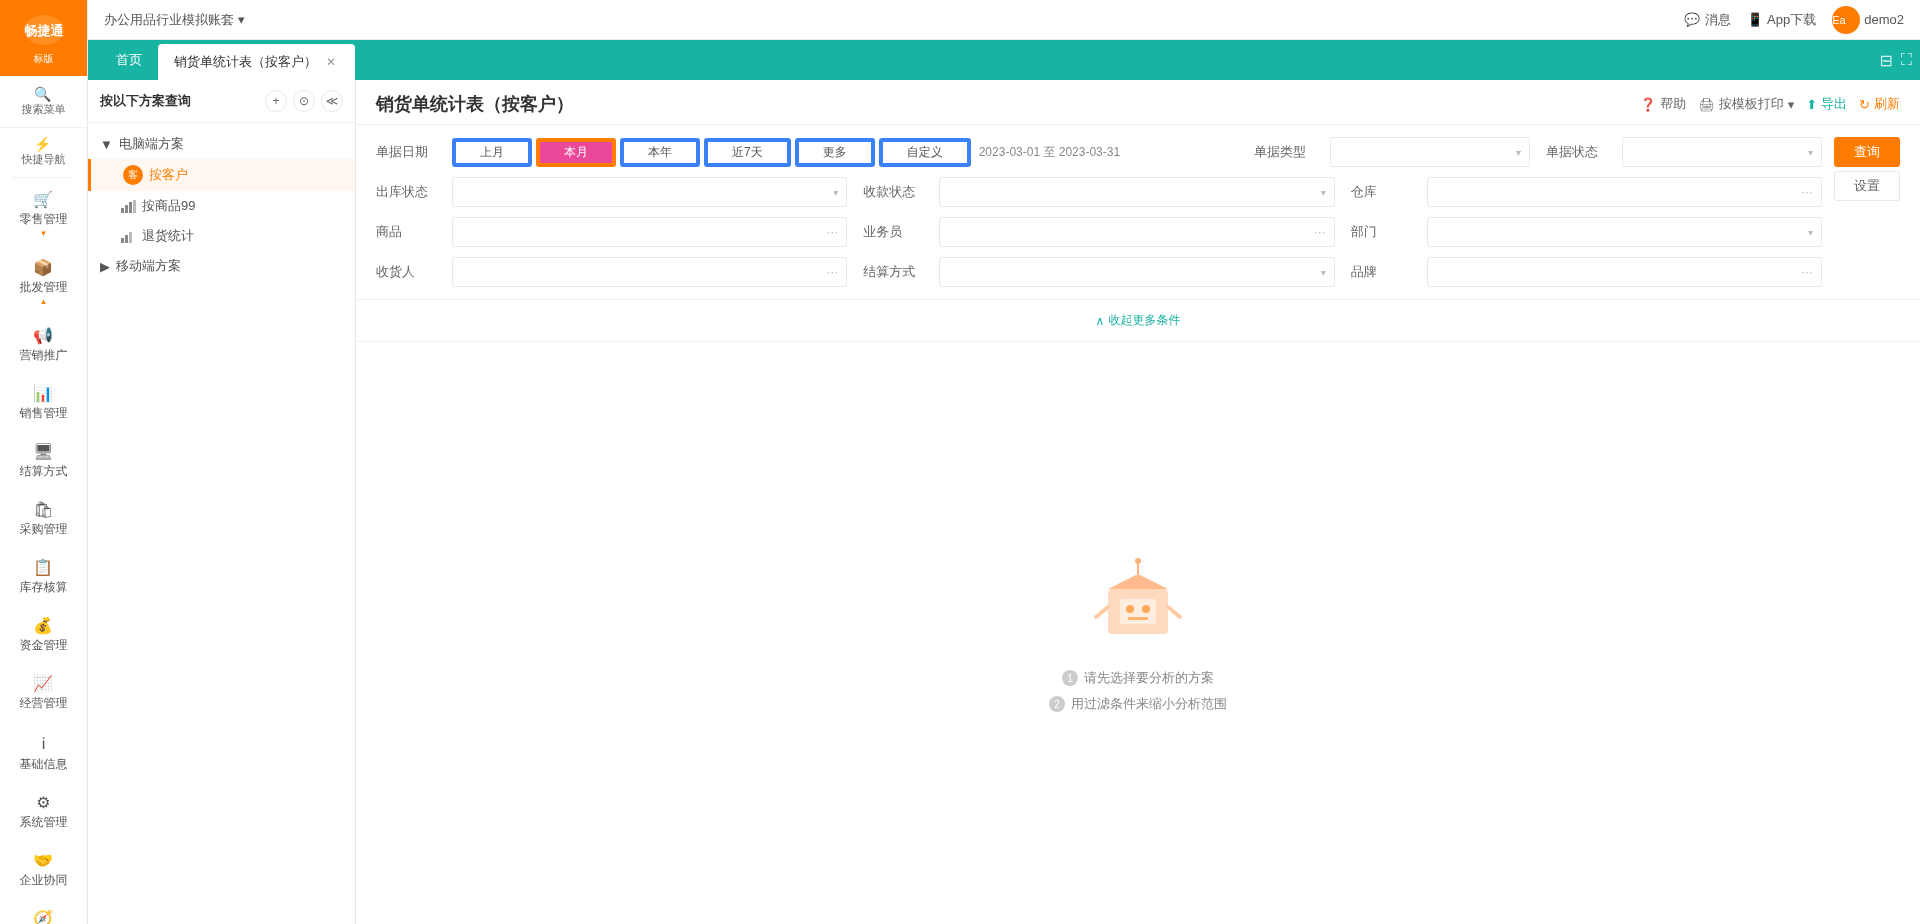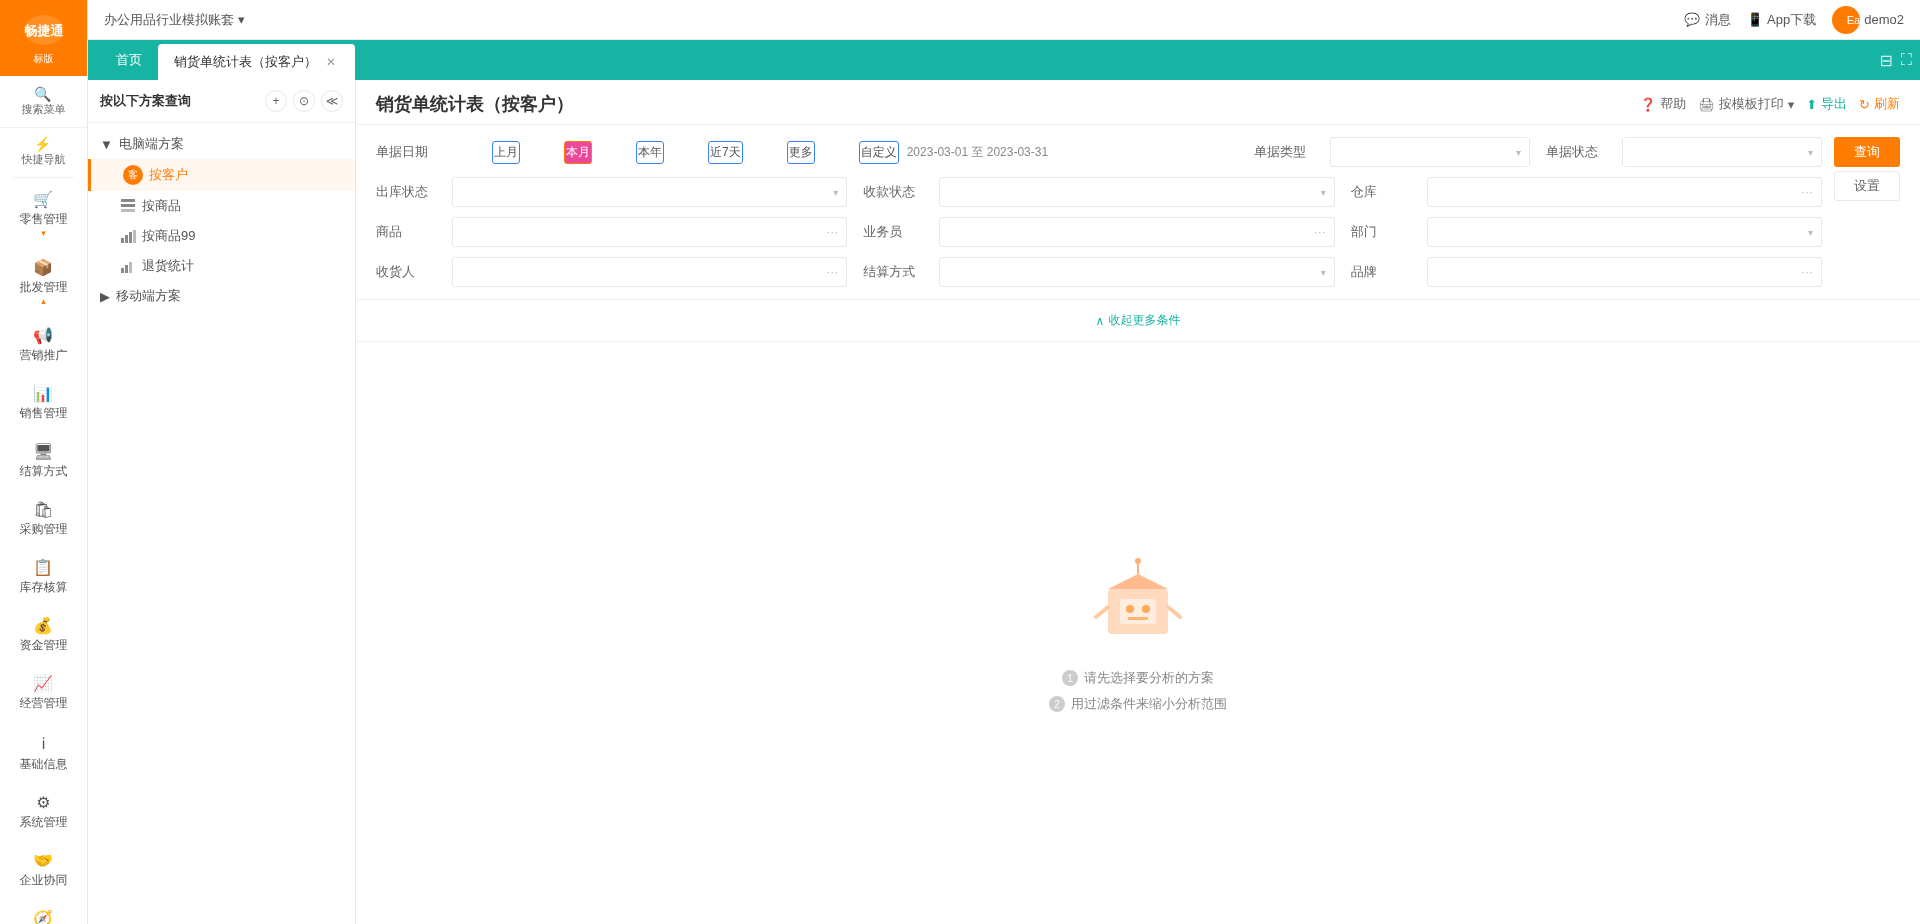--- a/index.html
+++ b/index.html
@@ -19,21 +19,21 @@
 
     
     .main { flex: 1; display: flex; flex-direction: column; overflow: hidden; }
 
     
     .topbar { height: 40px; background: #fff; border-bottom: 1px solid #e8e8e8; display: flex; align-items: center; padding: 0 16px; justify-content: space-between; }
     .topbar-left { display: flex; align-items: center; gap: 8px; color: #555; font-size: 13px; }
     .topbar-dropdown { display: flex; align-items: center; gap: 4px; cursor: pointer; }
     .topbar-right { display: flex; align-items: center; gap: 16px; color: #555; font-size: 13px; }
     .topbar-right-item { display: flex; align-items: center; gap: 4px; cursor: pointer; }
-    .avatar { width: 28px; height: 28px; border-radius: 50%; background: #ff7c00; display: flex; align-items: center; justify-content: flex-end; color: #fff; font-size: 11px; }
+    .avatar { width: 28px; height: 28px; border-radius: 50%; background: #ff7c00; display: flex; align-items: center; justify-content: flex-start; color: #fff; font-size: 11px; }
 
     
     .tabbar { height: 40px; background: #17b3a3; display: flex; align-items: center; padding: 0 0; position: relative; }
     .tab { height: 40px; padding: 0 16px; display: flex; align-items: center; gap: 6px; cursor: pointer; font-size: 13px; color: rgba(255,255,255,0.8); }
     .tab.home { color: #fff; padding-left: 28px; }
     .tab.active { background: #fff; color: #333; border-radius: 4px 4px 0 0; margin-top: 4px; height: 36px; }
     .tab-close { display: flex; align-items: center; justify-content: center; width: 16px; height: 16px; border-radius: 50%; cursor: pointer; color: #999; font-size: 12px; }
     .tabbar-actions { margin-left: auto; display: flex; align-items: center; gap: 8px; padding-right: 8px; }
     .tabbar-action { color: rgba(255,255,255,0.8); cursor: pointer; font-size: 16px; }
 
@@ -63,21 +63,21 @@
     .page-action { display: flex; align-items: center; gap: 4px; color: #666; font-size: 13px; cursor: pointer; }
     .page-action.export { color: #17b3a3; }
     .page-action.refresh { color: #ff7c00; }
 
     
     .filter-area { background: #fff; padding: 12px 20px; border-bottom: 1px solid #f0f0f0; }
     .filter-row { display: flex; align-items: center; gap: 16px; margin-bottom: 10px; }
     .filter-row:last-child { margin-bottom: 0; }
     .filter-label { color: #666; font-size: 13px; white-space: nowrap; min-width: 60px; }
     .filter-date-group { display: flex; align-items: center; gap: 4px; }
-    .date-btn { padding: 2px 1px; border: 1px solid #3b82f6; border-radius: 3px; cursor: pointer; font-size: 12px; color: #555; background: #fff; margin-left: 40px; }
+    .date-btn { padding: 2px 24px; border: 4px solid #3b82f6; border-radius: 3px; cursor: pointer; font-size: 12px; color: #555; background: #fff; }
     .date-btn.active { background: #ec4899; color: #fff; border-color: #ff7c00; }
     .date-range { color: #888; font-size: 12px; margin-left: 4px; }
     .filter-select { flex: 1; height: 30px; border: 1px solid #e8e8e8; border-radius: 3px; padding: 0 8px; display: flex; align-items: center; justify-content: space-between; cursor: pointer; color: #555; background: #fff; min-width: 120px; }
     .filter-select-arrow { color: #bbb; font-size: 10px; }
     .filter-input { flex: 1; height: 30px; border: 1px solid #e8e8e8; border-radius: 3px; padding: 0 8px; display: flex; align-items: center; justify-content: space-between; cursor: pointer; color: #bbb; background: #fff; min-width: 120px; }
     .filter-dots { color: #bbb; font-size: 12px; }
     .collapse-btn { display: flex; align-items: center; justify-content: center; gap: 4px; color: #17b3a3; font-size: 12px; cursor: pointer; padding: 6px 0; }
 
     
     .action-btns { display: flex; flex-direction: column; gap: 4px; }
@@ -225,30 +225,20 @@
         </div>
       </div>
       <div class="tree-section">
         <div class="tree-parent">
           <span>▼</span>
           <span>电脑端方案</span>
         </div>
         <div class="tree-child active">
           <div class="tree-icon">客</div>
           <span>按客户</span>
-        </div>
-        <div class="tree-child">
-          <div class="tree-icon-normal">
-            <svg width="16" height="16" viewBox="0 0 16 16">
-                <rect x="1" y="1" width="14" height="3" fill="#888"></rect>
-                <rect x="1" y="6" width="14" height="3" fill="#888"></rect>
-                <rect x="1" y="11" width="14" height="3" fill="#bbb"></rect>
-              </svg>
-          </div>
-          <span>按商品</span>
         </div>
         <div class="tree-child">
           <div class="tree-icon-normal">
             <svg width="16" height="16" viewBox="0 0 16 16">
                 <rect x="1" y="10" width="3" height="5" fill="#888"></rect>
                 <rect x="5" y="7" width="3" height="8" fill="#888"></rect>
                 <rect x="9" y="4" width="3" height="11" fill="#888"></rect>
                 <rect x="13" y="2" width="3" height="13" fill="#bbb"></rect>
               </svg>
           </div>

